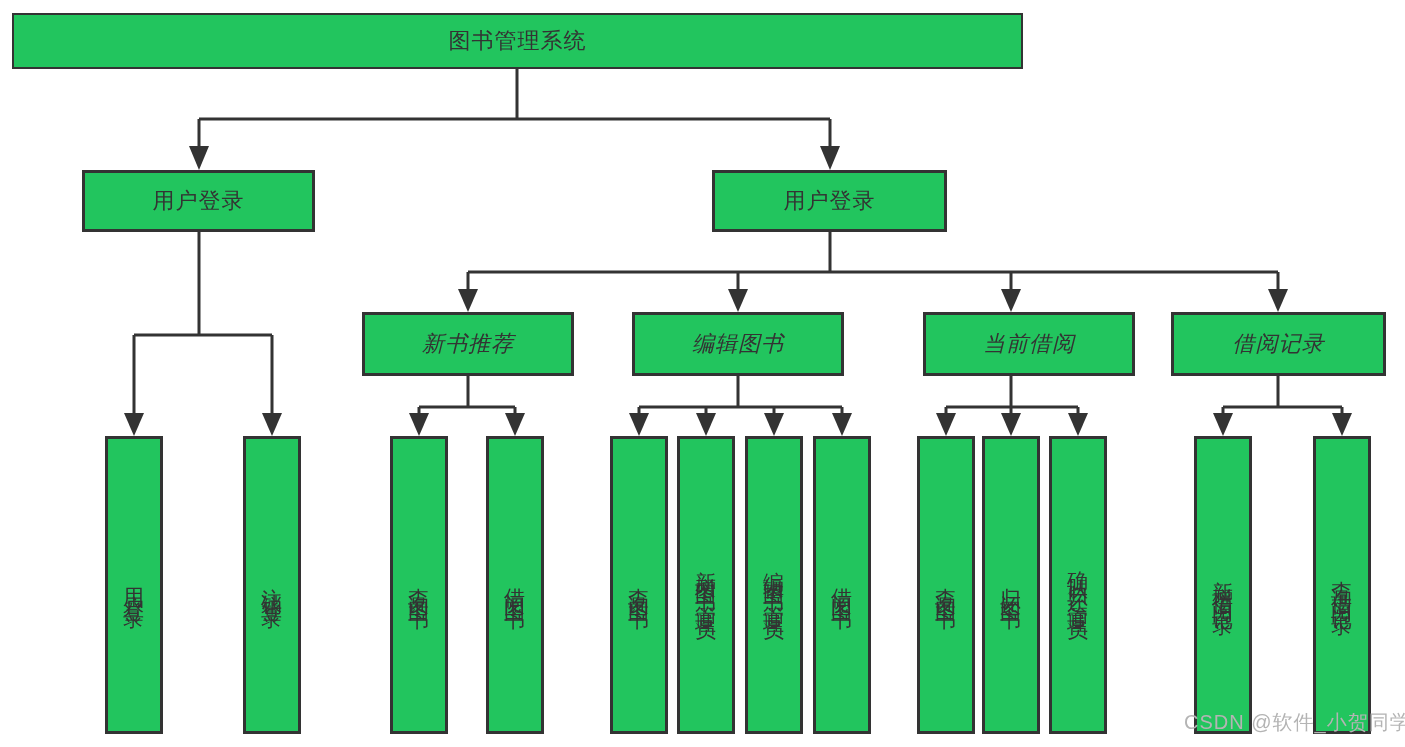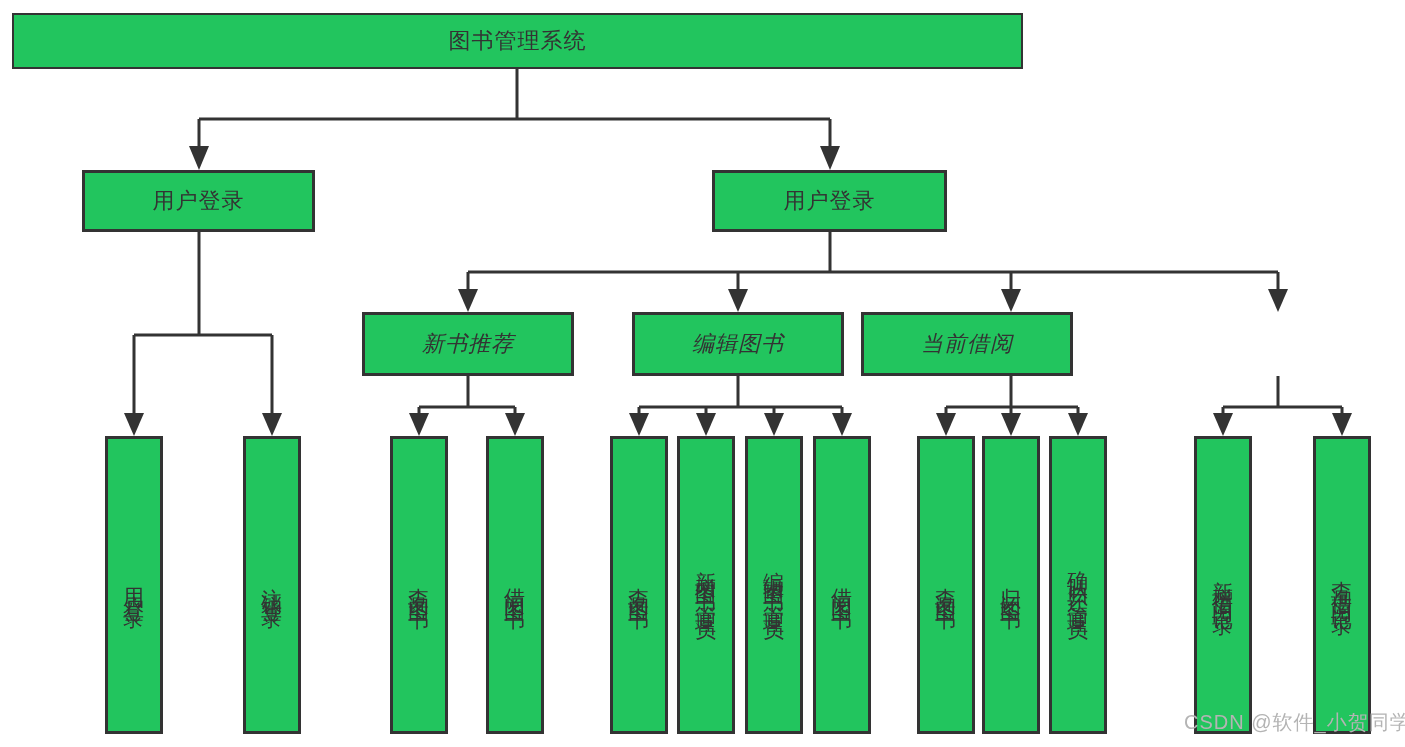--- a/index.html
+++ b/index.html
@@ -54,21 +54,21 @@
   }
   .lvl2 { top: 170px; height: 62px; }
   .lvl3 { top: 312px; height: 64px; font-style: italic; }
 
   
   #n-root   { left: 12px;   top: 13px; width: 1011px; height: 56px; }
   #n-login  { left: 82px;   width: 233px; }
   #n-mgmt   { left: 712px;  width: 235px; }
   #n-newrec { left: 362px;  width: 212px; }
   #n-borrow { left: 632px;  width: 212px; }
-  #n-cur    { left: 861px;  width: 212px; }
+  #n-cur    { left: 923px;  width: 212px; }
   #n-rec    { left: 1171px; width: 215px; }
 
   #lf-1  { left: 105px; }
   #lf-2  { left: 243px; }
   #lf-3  { left: 390px; }
   #lf-4  { left: 486px; }
   #lf-5  { left: 610px; }
   #lf-6  { left: 677px; }
   #lf-7  { left: 745px; }
   #lf-8  { left: 813px; }
@@ -150,20 +150,23 @@
 
   <div id="n-newrec" class="box lvl3">
     <span>新书推荐</span>
   </div>
   <div id="n-borrow" class="box lvl3">
     <span>编辑图书</span>
   </div>
   <div id="n-cur" class="box lvl3">
     <span>当前借阅</span>
   </div>
+  <div id="n-rec" class="box lvl3">
+    <span>借阅记录</span>
+  </div>
 
   <div id="lf-1" class="box leaf">
     <span class="vtext">用户登录</span>
   </div>
   <div id="lf-2" class="box leaf">
     <span class="vtext">注销登录</span>
   </div>
   <div id="lf-3" class="box leaf">
     <span class="vtext">查询图书</span>
   </div>

